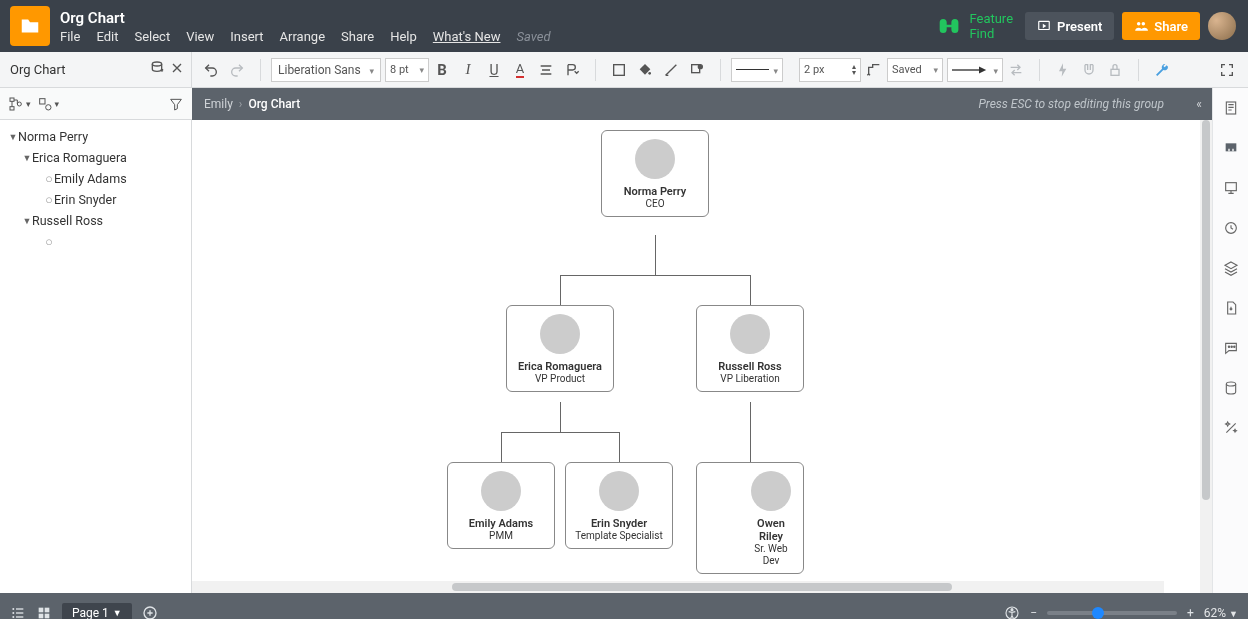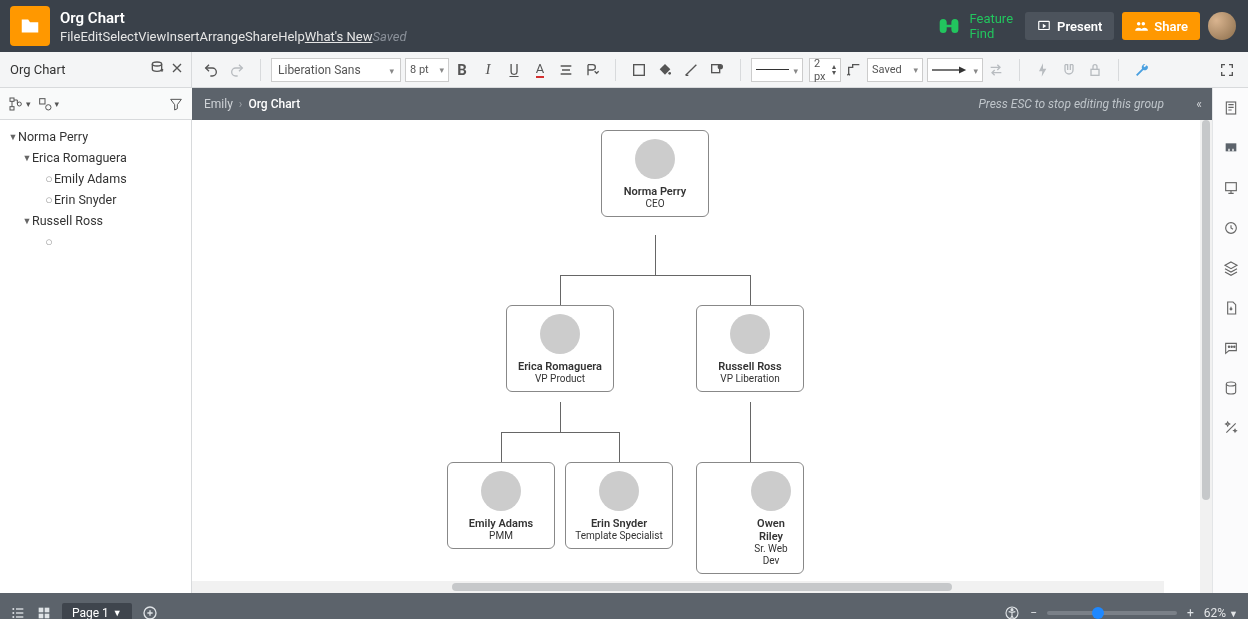--- a/index.html
+++ b/index.html
@@ -4,46 +4,46 @@
 <style>
 * { margin: 0; padding: 0; box-sizing: border-box; }
 html, body { width: 1248px; height: 619px; font-family: -apple-system, BlinkMacSystemFont, "Segoe UI", Roboto, sans-serif; font-size: 13px; color: #333; overflow: hidden; background: #fff; }
 
 
 .topbar { display: flex; align-items: center; background: #3a414a; color: #fff; height: 52px; padding: 0 8px 0 0; }
 .logo-box { width: 40px; height: 40px; background: #ff9800; border-radius: 4px; display: flex; align-items: center; justify-content: center; margin: 6px 10px; }
 .logo-box svg { width: 22px; height: 22px; fill: #fff; }
 .title-area { display: flex; flex-direction: column; }
 .doc-title { font-size: 15px; font-weight: 600; color: #fff; margin-bottom: 2px; }
-.menubar { display: flex; font-size: 13px; color: #e5e5e5; }
+.menubar { display: flex; gap: 16px; font-size: 13px; color: #e5e5e5; }
 .menubar span { cursor: pointer; }
 .menubar .whatsnew { text-decoration: underline; }
 .menubar .saved { color: #8a9099; font-style: italic; }
 .topbar-spacer { flex: 1; }
 .feature-find { display: flex; align-items: center; gap: 6px; font-size: 13px; color: #22c55e; margin-right: 12px; cursor: pointer; }
 .btn { display: inline-flex; align-items: center; gap: 6px; height: 28px; padding: 0 12px; border-radius: 3px; font-size: 13px; font-weight: 600; cursor: pointer; }
 .btn-present { background: #4c535c; color: #fff; margin-right: 8px; }
 .btn-share { background: #ff9800; color: #fff; margin-right: 8px; }
 .avatar-top { width: 28px; height: 28px; border-radius: 50%; background: radial-gradient(circle at 30% 30%, #d9b48f, #8a6d4b); margin-right: 4px; }
 
 
 .toolbar { display: flex; align-items: center; height: 36px; background: #f4f5f6; border-bottom: 1px solid #d8dadc; font-size: 12px; color: #555; }
 .tool-left { display: flex; align-items: center; width: 192px; height: 100%; border-right: 1px solid #d8dadc; padding: 0 6px 0 10px; }
 .tool-left .panel-title { flex: 1; font-size: 13px; color: #333; }
 .tool-left .ico { margin-left: 4px; cursor: pointer; color: #555; }
 .tool-group { display: flex; align-items: center; height: 100%; padding: 0 6px; }
 .tool-sep { width: 1px; height: 22px; background: #d8dadc; margin: 0 4px; }
 .tbtn { display: inline-flex; align-items: center; justify-content: center; width: 26px; height: 26px; color: #555; cursor: pointer; border-radius: 3px; }
 .tbtn.dim { color: #b8bcc0; }
-.font-select { display: inline-flex; align-items: center; justify-content: space-between; width: 130px; height: 24px; padding: 0 6px; border: 1px solid #ccc; background: #fff; font-size: 12px; cursor: pointer; }
+.font-select { display: inline-flex; align-items: center; justify-content: space-between; width: 110px; height: 24px; padding: 0 6px; border: 1px solid #ccc; background: #fff; font-size: 12px; cursor: pointer; }
 .size-select { display: inline-flex; align-items: center; justify-content: space-between; width: 44px; height: 24px; padding: 0 4px; border: 1px solid #ccc; background: #fff; font-size: 11px; cursor: pointer; margin-left: 4px;}
 .caret-sm::after { content: "▾"; font-size: 9px; color: #888; }
 .line-style { display:inline-flex; align-items:center; width:52px; height:24px; border:1px solid #ccc; background:#fff; padding:0 4px; justify-content:space-between; cursor:pointer;}
 .line-style .lline{ flex:1; height:1px; background:#333; margin-right:4px;}
-.line-width { display:inline-flex; align-items:center; width:32px; height:24px; border:1px solid #ccc; background:#fff; padding:0 4px; justify-content:space-between; cursor:pointer; margin-left:6px; font-size:11px;}
+.line-width { display:inline-flex; align-items:center; width:62px; height:24px; border:1px solid #ccc; background:#fff; padding:0 4px; justify-content:space-between; cursor:pointer; margin-left:16px; font-size:11px;}
 .arrow-select { display:inline-flex; align-items:center; width:56px; height:24px; border:1px solid #ccc; background:#fff; padding:0 4px; justify-content:space-between; cursor:pointer; margin-left:4px;}
 .none-select { display:inline-flex; align-items:center; width:56px; height:24px; border:1px solid #ccc; background:#fff; padding:0 4px; justify-content:space-between; cursor:pointer; font-size:11px;}
 .toolbar-right { margin-left: auto; display:flex; align-items:center; padding-right:8px; gap:2px;}
 
 
 .shapes-bar { display:flex; align-items:center; height:32px; border-bottom:1px solid #d8dadc; background:#f9fafa; width:192px; padding:0 8px; gap:6px;}
 .shapes-bar .sb-btn { display:inline-flex; align-items:center; gap:2px; color:#555; cursor:pointer;}
 .shapes-bar .spacer{flex:1;}
 
 

